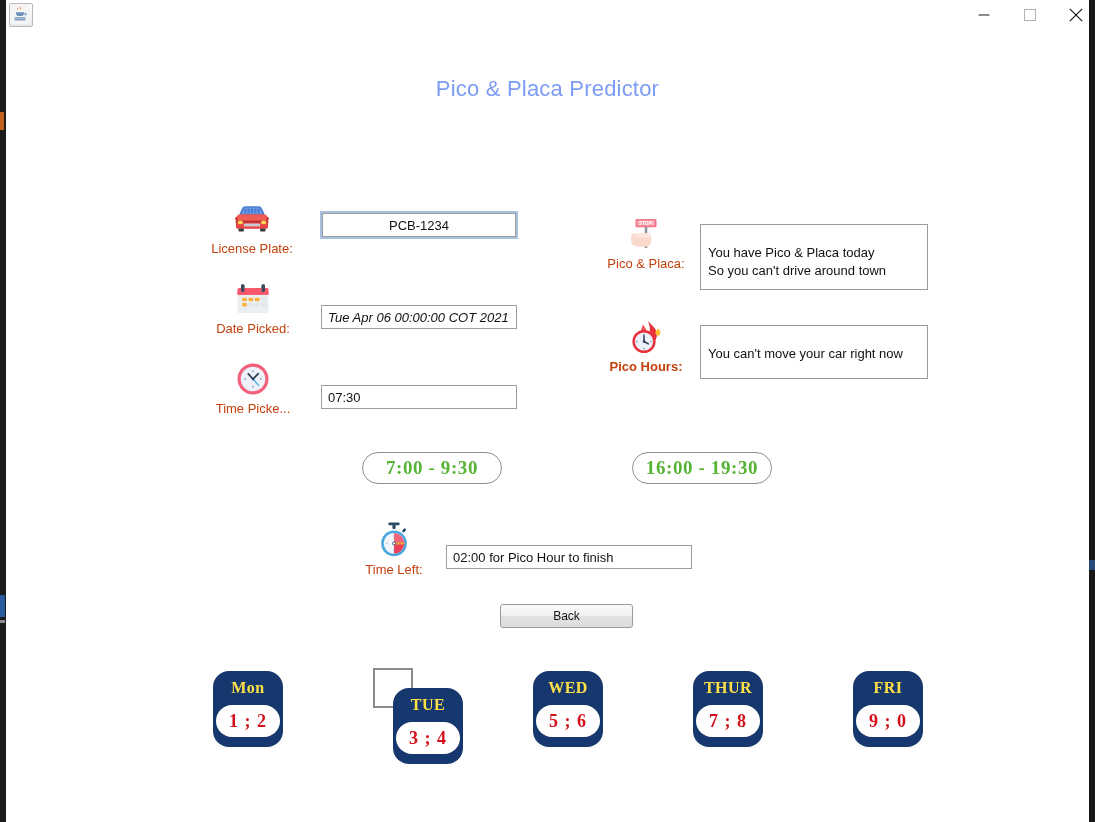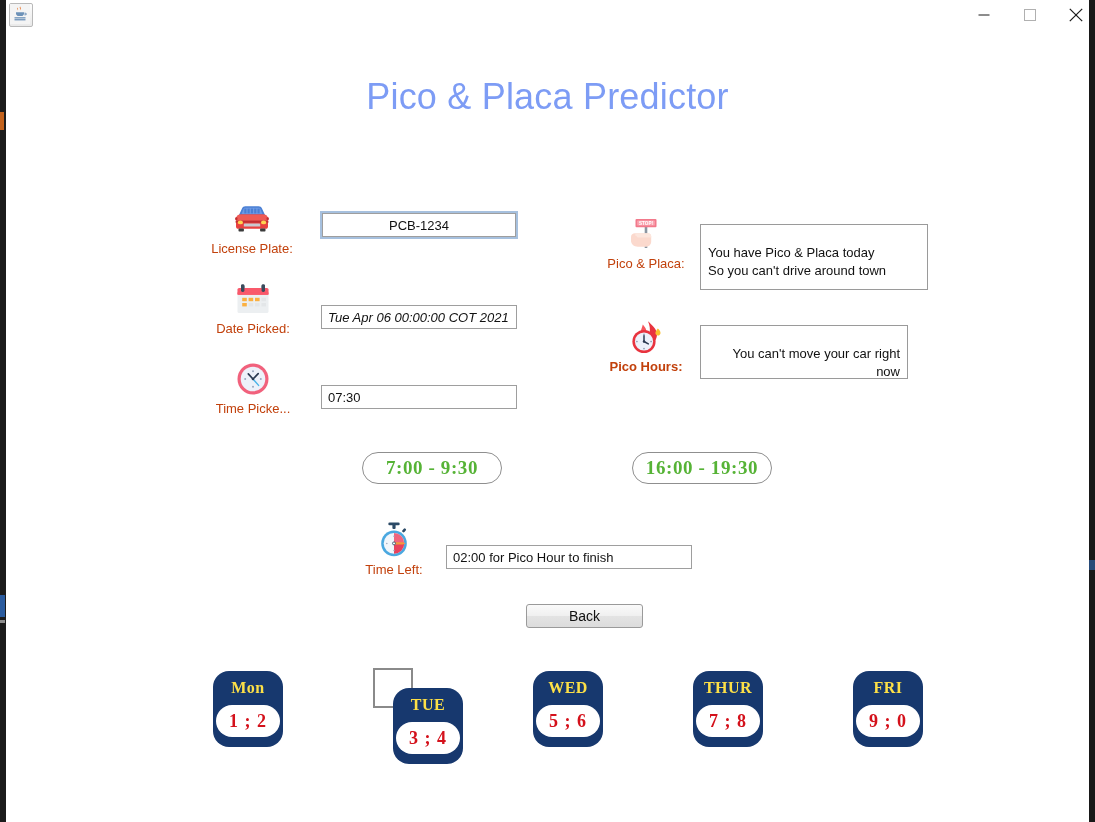--- a/index.html
+++ b/index.html
@@ -71,21 +71,21 @@
   }
   #minimize-button { left: 955px; }
   #maximize-button { left: 1001px; }
   #close-button    { left: 1047px; }
   .win-btn svg { display:block; }
 
   
   #page-title {
     position: absolute; left: 0; top: 76px; width: 1083px;
     text-align: center;
-    font-size: 36px;
+    font-size: 22px;
     color: #7d9cf5;
     letter-spacing: 0.2px;
   }
 
   
   .field-icon-block {
     position: absolute;
     width: 96px;
     text-align: center;
   }
@@ -146,27 +146,27 @@
     font-family: "Liberation Serif", serif;
     font-weight: bold;
     font-size: 19px;
     color: #56b336;
     letter-spacing: 0.6px;
   }
 
   
   #back-button {
     position: absolute;
-    left: 520px; top: 604px;
-    width: 117px; height: 24px;
+    left: 494px; top: 604px;
+    width: 133px; height: 24px;
     box-sizing: border-box;
     border: 1px solid #9a9a9a;
     border-radius: 3px;
     background: linear-gradient(#fafafa 0%, #f0f0f0 48%, #e3e3e3 52%, #dcdcdc 100%);
-    font-size: 14px;
+    font-size: 12px;
     color: #111111;
     display: flex; align-items: center; justify-content: center;
     cursor: default;
   }
 
   
   .day-badge {
     position: absolute;
     width: 70px; height: 76px;
     background: #17386e;
@@ -339,21 +339,21 @@
       <circle cx="18" cy="16.4" r="0.85" fill="#8f9ab0"></circle>
       <circle cx="18" cy="30.6" r="0.85" fill="#8f9ab0"></circle>
       <circle cx="10.9" cy="23.5" r="0.85" fill="#8f9ab0"></circle>
       <circle cx="25.1" cy="23.5" r="0.85" fill="#8f9ab0"></circle>
       <line x1="18" y1="23.5" x2="18" y2="17.8" stroke="#2b3a52" stroke-width="1.5" stroke-linecap="round"></line>
       <line x1="18" y1="23.5" x2="22.3" y2="25.9" stroke="#2b3a52" stroke-width="1.5" stroke-linecap="round"></line>
       <circle cx="18" cy="23.5" r="1.2" fill="#2b3a52"></circle>
     </svg>
     <div class="field-label">Pico Hours:</div>
   </div>
-  <div class="text-area" style="left:694px; top:325px; width:208px; height:54px;text-align:right;">You can't move your car right now</div>
+  <div class="text-area" style="left:694px; top:325px; width:228px; height:54px;">You can't move your car right now</div>
 
   <div class="time-pill" style="left:356px; top:452px; width:140px;">7:00 - 9:30</div>
   <div class="time-pill" style="left:626px; top:452px; width:140px;">16:00 - 19:30</div>
 
   <div class="field-icon-block" style="left:340px; top:521px;">
     <svg class="field-icon" viewBox="0 0 40 38">
       <rect x="18.4" y="2.6" width="3.2" height="5.4" rx="1.1" fill="#2b4a66"></rect>
       <rect x="14.3" y="1.6" width="11.4" height="2.6" rx="1.3" fill="#2b4a66"></rect>
       <rect x="28.8" y="7.2" width="2.6" height="4.4" rx="1.2" fill="#2b4a66" transform="rotate(42 30.1 9.4)"></rect>
       <circle cx="20" cy="22.4" r="12.8" fill="#4aa8e0"></circle>

